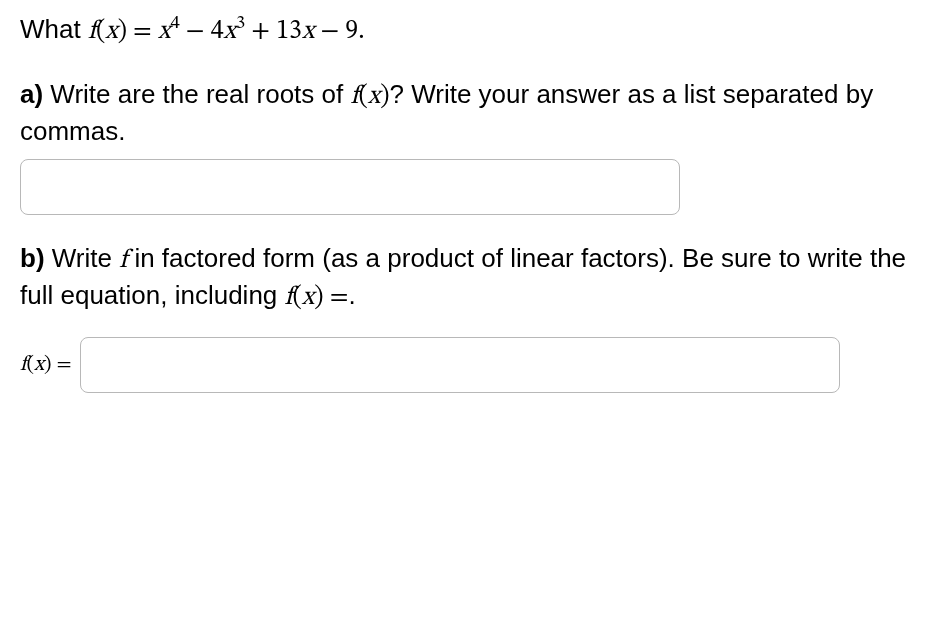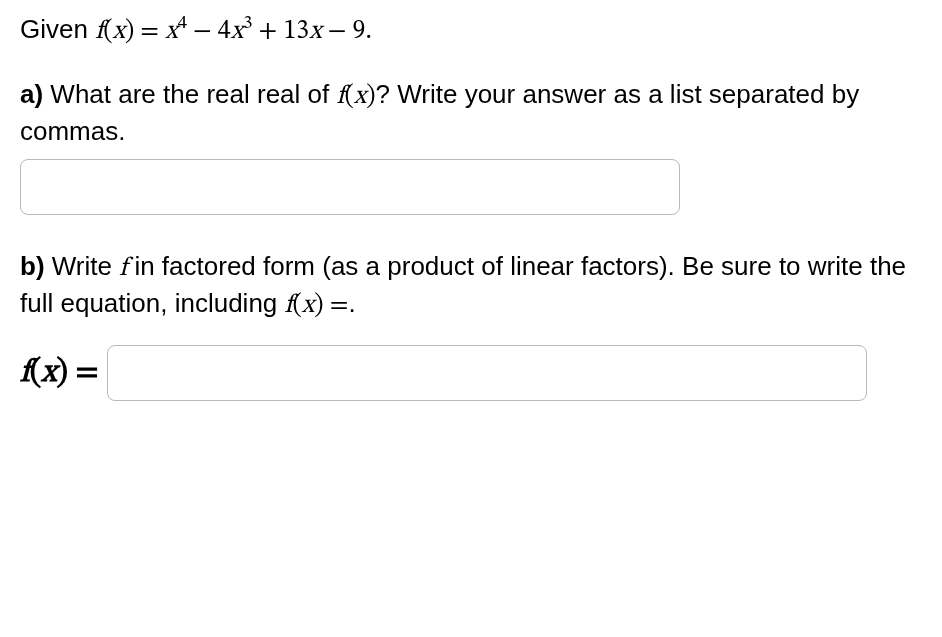--- a/index.html
+++ b/index.html
@@ -58,48 +58,47 @@
     align-items: center;
     margin-top: 22px;
   }
   .input-b {
     flex: 0 0 760px;
     margin-left: 8px;
   }
   .fx-eq {
     font-family: 'Cambria Math', 'STIX Two Math', 'Times New Roman', serif;
     font-style: italic;
-    font-size: 32px;
+    font-size: 21px;
     white-space: nowrap;
-    font-weight: bold;
   }
 </style>
 </head>
 <body>
 
 <div class="given">
-  <span>Given </span>
+  <span>What </span>
   <span class="math">
     <span class="math">f</span><span class="math-upright">(</span><span class="math">x</span><span class="math-upright">)</span>
     <span class="math-upright"> = </span>
     <span class="math">x</span><sup class="math-upright">4</sup>
     <span class="math-upright"> − 4</span><span class="math">x</span><sup class="math-upright">3</sup>
     <span class="math-upright"> + 13</span><span class="math">x</span>
     <span class="math-upright"> − 9.</span>
   </span>
 </div>
 
 <div class="part">
   <div>
-    <span class="part-label">a)</span><span> What are the real real of </span><span class="math"><span class="math">f</span><span class="math-upright">(</span><span class="math">x</span><span class="math-upright">)</span></span><span>? Write your answer as a list separated by commas.</span>
+    <span class="part-label">a)</span><span> Write are the real roots of </span><span class="math"><span class="math">f</span><span class="math-upright">(</span><span class="math">x</span><span class="math-upright">)</span></span><span>? Write your answer as a list separated by commas.</span>
   </div>
   <input type="text" class="input-box input-a" value="" style="">
 </div>
 
-<div class="part" style="margin-top:34px;">
+<div class="part" style="margin-top:26px;">
   <div>
     <span class="part-label">b)</span><span> Write </span><span class="math">f</span><span> in factored form (as a product of linear factors). Be sure to write the full equation, including </span><span class="math"><span class="math">f</span><span class="math-upright">(</span><span class="math">x</span><span class="math-upright">) =</span></span><span>.</span>
   </div>
   <div class="row-b">
     <span class="fx-eq">
       <span class="math">f</span><span class="math-upright">(</span><span class="math">x</span><span class="math-upright">) =</span>
     </span>
     <input type="text" class="input-box input-b" value="" style="">
   </div>
 </div>

